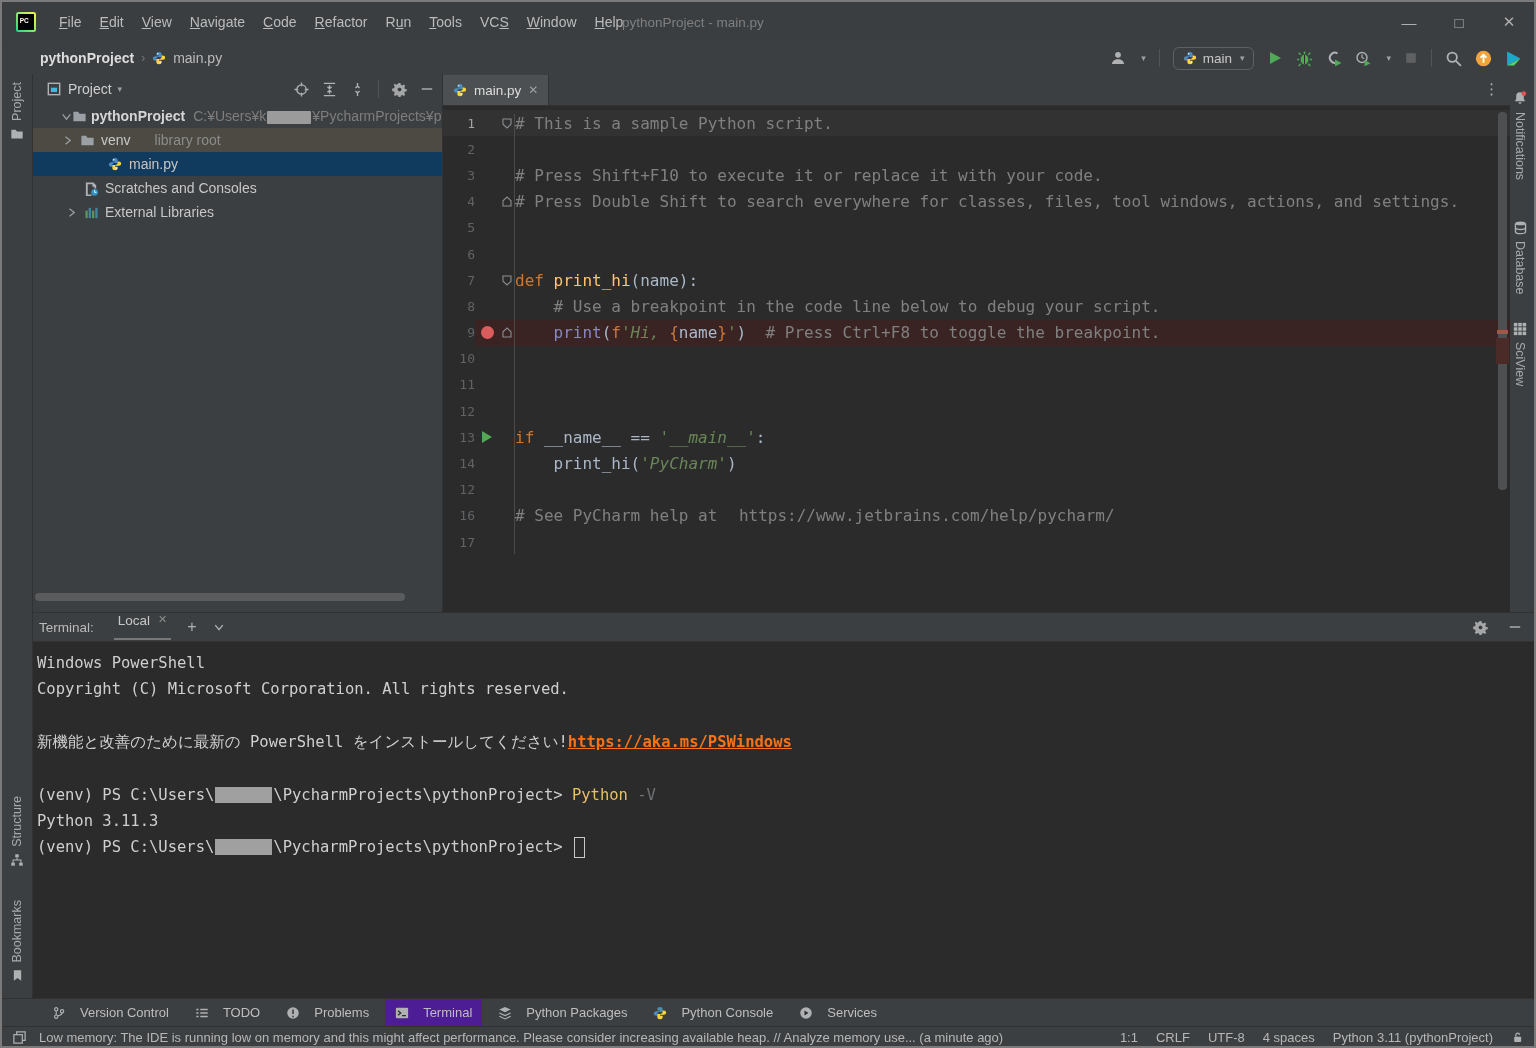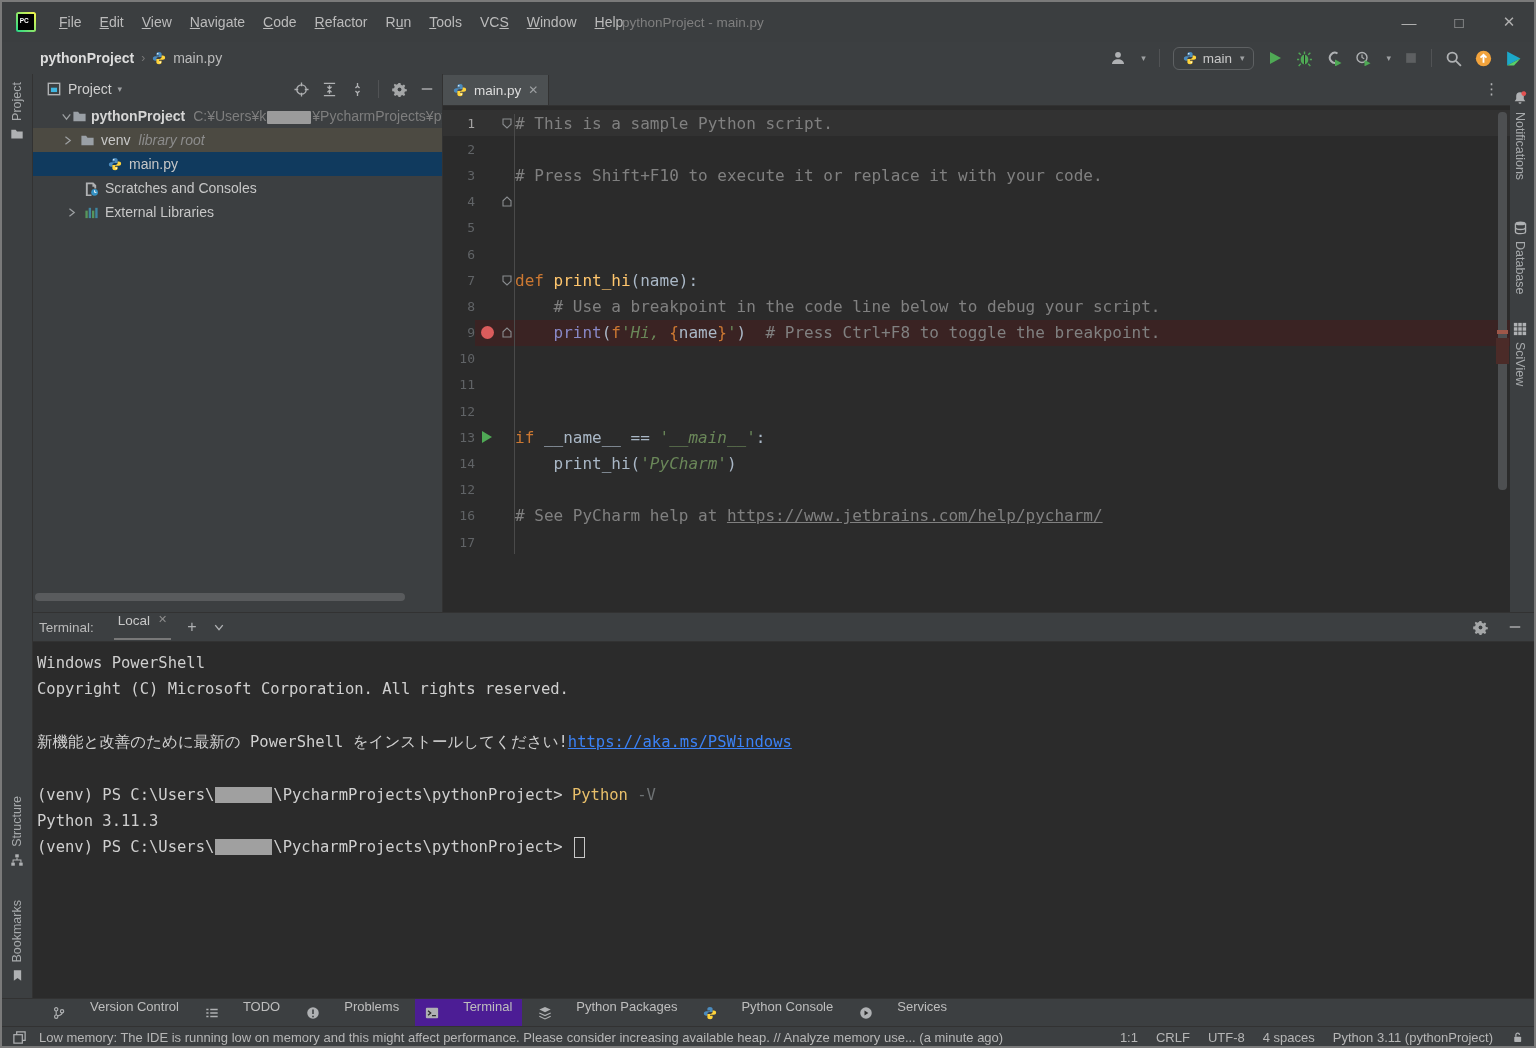--- a/index.html
+++ b/index.html
@@ -39,21 +39,21 @@
   #proj-tools{margin-left:auto;display:flex;align-items:center;gap:13px;}
   .tree{font-size:14px;}
   .tree-row{height:24px;display:flex;align-items:center;white-space:nowrap;overflow:hidden;}
   .tree-row .chev{width:20px;display:inline-flex;justify-content:center;}
   .tree-row .ticon{width:20px;margin-right:4px;display:inline-flex;justify-content:center;}
   .tree-row.sel{background:#103A5E;}
   .tree-row.hov{background:#4C4A42;}
   .tree-label{color:#C7C7C7;}
   .tree-label.b{font-weight:bold;color:#D5D5D5;}
   .tree-path{color:#7E7E7E;margin-left:8px;}
-  .tree-suffix{color:#8C8C8C;margin-left:8px;font-style:italic;}
+  .tree-suffix{color:#8C8C8C;margin-left:24px;}
   .redact-sm{display:inline-block;width:44px;height:13px;background:#9B9B9B;border-radius:1px;vertical-align:middle;margin:0 1px;}
   #proj-hscroll{position:absolute;left:2px;top:519px;width:370px;height:8px;background:#595B5D;border-radius:4px;}
   
   #editor{left:441px;top:72px;width:1067px;height:538px;background:#2B2B2B;}
   #tabbar{height:31px;background:#3C3F41;border-bottom:1px solid #323232;display:flex;align-items:flex-end;}
   .etab{height:30px;background:#4C5052;display:flex;align-items:center;gap:7px;padding:0 10px 0 10px;font-size:13.5px;color:#DDDDDD;border-right:1px solid #323232;}
   .etab .close{color:#9DA0A2;font-size:12px;}
   #tab-more{position:absolute;right:10px;top:6px;color:#AFB1B3;font-size:15px;letter-spacing:1px;}
   #inspect-ok{position:absolute;right:6px;top:40px;}
   #code{position:absolute;left:0;top:36px;width:100%;}
@@ -62,45 +62,45 @@
   .crow .gmark{width:24px;flex:0 0 24px;display:flex;justify-content:center;align-items:center;z-index:1;}
   .crow .gfold{width:16px;flex:0 0 16px;display:flex;justify-content:center;align-items:center;z-index:1;}
   .crow .ctext{z-index:1;}
   .crow.active::before{content:"";position:absolute;left:0;right:0;top:0;bottom:0;background:#323232;}
   .crow.bp::before{content:"";position:absolute;left:32px;right:0;top:0;bottom:0;background:#3A2323;}
   .crow.active .lnum{color:#A4A3A3;}
   .bp-dot{width:13px;height:13px;border-radius:50%;background:#DB5C5C;}
   .run-arrow{width:0;height:0;border-left:10px solid #4FA955;border-top:6px solid transparent;border-bottom:6px solid transparent;}
   .s-cm{color:#808080;} .s-kw{color:#CC7832;} .s-fn{color:#FFC66D;} .s-str{color:#6A8759;font-style:italic;}
   .s-bi{color:#8888C6;} .s-br{color:#CC7832;} .s-tx{color:#A9B7C6;}
-  .s-url{color:#808080;text-decoration:underline;}
+  .s-url{color:#808080;margin-left:12px;}
   #fold-guide{position:absolute;left:71px;top:40px;width:1px;height:440px;background:#4a4a4a;}
   #escroll{position:absolute;right:0;top:36px;width:14px;height:500px;}
   #escroll .thumb{position:absolute;left:2px;top:2px;width:9px;height:378px;background:#4D4F51;border-radius:4px;}
   #escroll .mark1{position:absolute;left:1px;top:220px;width:11px;height:4px;background:#9E5749;}
   #escroll .mark2{position:absolute;left:0px;top:228px;width:13px;height:26px;background:#4b2b28;}
   
   #terminal{left:31px;top:610px;width:1505px;height:386px;background:#2B2B2B;border-top:1px solid #323232;}
   #term-header{height:28px;background:#3C3F41;display:flex;align-items:center;font-size:13.5px;padding-left:6px;border-bottom:1px solid #323232;}
   #term-label{color:#BBBBBB;margin-right:14px;}
   .term-tab{position:relative;height:28px;display:flex;align-items:flex-start;gap:8px;padding:0 10px;color:#C8C8C8;}
   .term-tab::after{content:"";position:absolute;left:6px;right:6px;bottom:1px;height:2px;background:#787878;}
   .term-tab .close{color:#8C8C8C;font-size:11px;}
   #term-actions{display:flex;align-items:center;gap:16px;margin-left:10px;}
   #term-right{margin-left:auto;margin-right:16px;display:flex;gap:20px;align-items:center;}
   #term-body{padding:8px 0 0 4px;font-family:"DejaVu Sans Mono","Liberation Mono",monospace;font-size:15.5px;color:#CFCFCF;}
   .trow{height:26.3px;white-space:pre;display:flex;align-items:center;}
-  .t-link{color:#3b82f6;text-decoration:underline;}
+  .t-link{color:#f97316;text-decoration:underline;font-weight:bold;}
   .t-yel{color:#E8BF6A;}
   .t-dim{color:#6E7274;}
   .t-redact{display:inline-block;width:57px;height:16px;background:#A0A0A0;margin:0 1px;}
   .t-cursor{display:inline-block;width:9px;height:19px;border:1.5px solid #C8C8C8;margin-left:2px;}
   
   #bottombar{left:0;top:996px;width:100%;height:28px;background:#3C3F41;border-top:1px solid #323232;display:flex;align-items:center;padding-left:40px;box-sizing:border-box;gap:6px;}
-  .bitem{display:flex;gap:24px;height:28px;padding:0 10px;font-size:13px;color:#BEBEBE;}
+  .bitem{display:flex;align-items:center;gap:14px;height:28px;padding:0 10px;font-size:13px;color:#BEBEBE;}
   .bitem.active{background:#4c1d95;}
   
   #statusbar{left:0;top:1024px;width:100%;height:22px;background:#3C3F41;border-top:1px solid #323232;display:flex;align-items:center;font-size:13px;color:#B6B6B6;padding:0 10px 0 10px;box-sizing:border-box;}
   #status-msg{margin-left:12px;white-space:nowrap;overflow:hidden;}
   #status-right{margin-left:auto;display:flex;align-items:center;gap:18px;white-space:nowrap;}
 </style>
 </head>
 <body>
 
 <div id="app">
@@ -434,21 +434,21 @@
         </svg>
       </span>
     <div id="code">
         <div class="crow active"><span class="lnum">1</span><span class="gmark"></span><span class="gfold"><svg width="10" height="11" viewBox="0 0 10 11">
               <path d="M1 1h8v5.2L5 10 1 6.2z" fill="none" stroke="#8A8D90" stroke-width="1.1"></path>
             </svg></span><span class="ctext"><span class="s-cm"># This is a sample Python script.</span></span></div>
         <div class="crow"><span class="lnum">2</span><span class="gmark"></span><span class="gfold"></span><span class="ctext"></span></div>
         <div class="crow"><span class="lnum">3</span><span class="gmark"></span><span class="gfold"></span><span class="ctext"><span class="s-cm"># Press Shift+F10 to execute it or replace it with your code.</span></span></div>
         <div class="crow"><span class="lnum">4</span><span class="gmark"></span><span class="gfold"><svg width="10" height="11" viewBox="0 0 10 11">
               <path d="M1 10h8V4.8L5 1 1 4.8z" fill="none" stroke="#8A8D90" stroke-width="1.1"></path>
-            </svg></span></div>
+            </svg></span><span class="ctext"><span class="s-cm"># Press Double Shift to search everywhere for classes, files, tool windows, actions, and settings.</span></span></div>
         <div class="crow"><span class="lnum">5</span><span class="gmark"></span><span class="gfold"></span><span class="ctext"></span></div>
         <div class="crow"><span class="lnum">6</span><span class="gmark"></span><span class="gfold"></span><span class="ctext"></span></div>
         <div class="crow"><span class="lnum">7</span><span class="gmark"></span><span class="gfold"><svg width="10" height="11" viewBox="0 0 10 11">
               <path d="M1 1h8v5.2L5 10 1 6.2z" fill="none" stroke="#8A8D90" stroke-width="1.1"></path>
             </svg></span><span class="ctext"><span class="s-kw">def </span><span class="s-fn">print_hi</span><span class="s-tx">(name):</span></span></div>
         <div class="crow"><span class="lnum">8</span><span class="gmark"></span><span class="gfold"></span><span class="ctext"><span class="s-tx">    </span><span class="s-cm"># Use a breakpoint in the code line below to debug your script.</span></span></div>
         <div class="crow bp"><span class="lnum">9</span><span class="gmark"><span class="bp-dot"></span></span><span class="gfold"><svg width="10" height="11" viewBox="0 0 10 11">
               <path d="M1 10h8V4.8L5 1 1 4.8z" fill="none" stroke="#8A8D90" stroke-width="1.1"></path>
             </svg></span><span class="ctext"><span class="s-tx">    </span><span class="s-bi">print</span><span class="s-tx">(</span><span class="s-kw">f</span><span class="s-str">'Hi, </span><span class="s-br">{</span><span class="s-tx">name</span><span class="s-br">}</span><span class="s-str">'</span><span class="s-tx">)</span><span class="s-cm">  # Press Ctrl+F8 to toggle the breakpoint.</span></span></div>
         <div class="crow"><span class="lnum">10</span><span class="gmark"></span><span class="gfold"></span><span class="ctext"></span></div>

